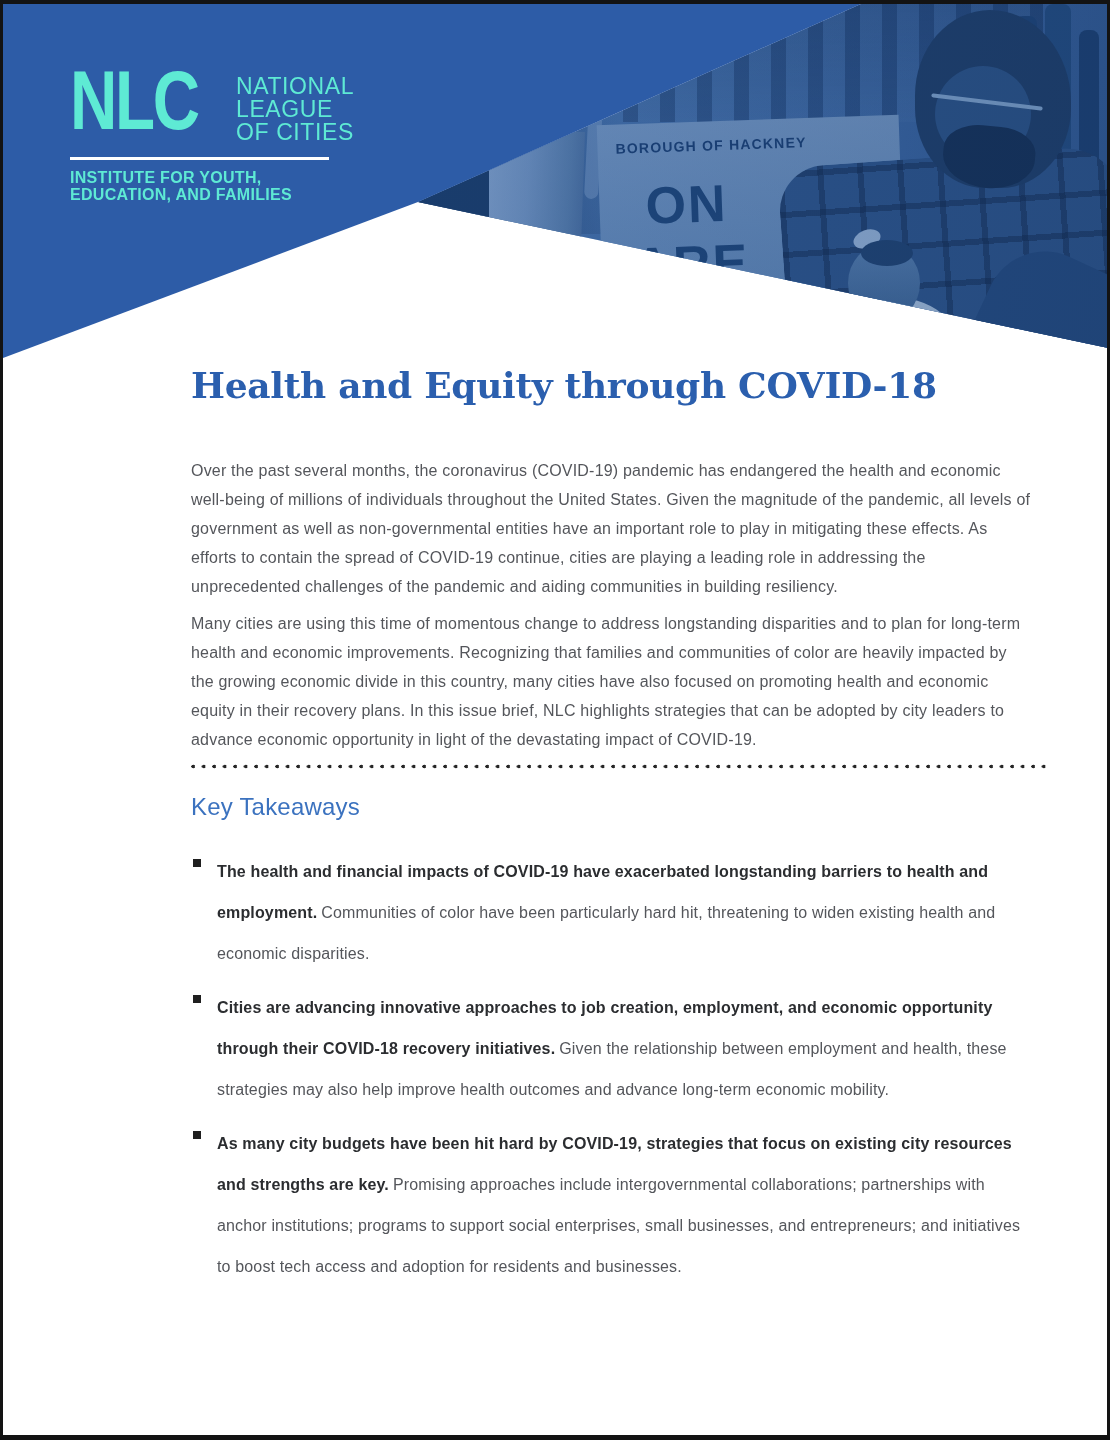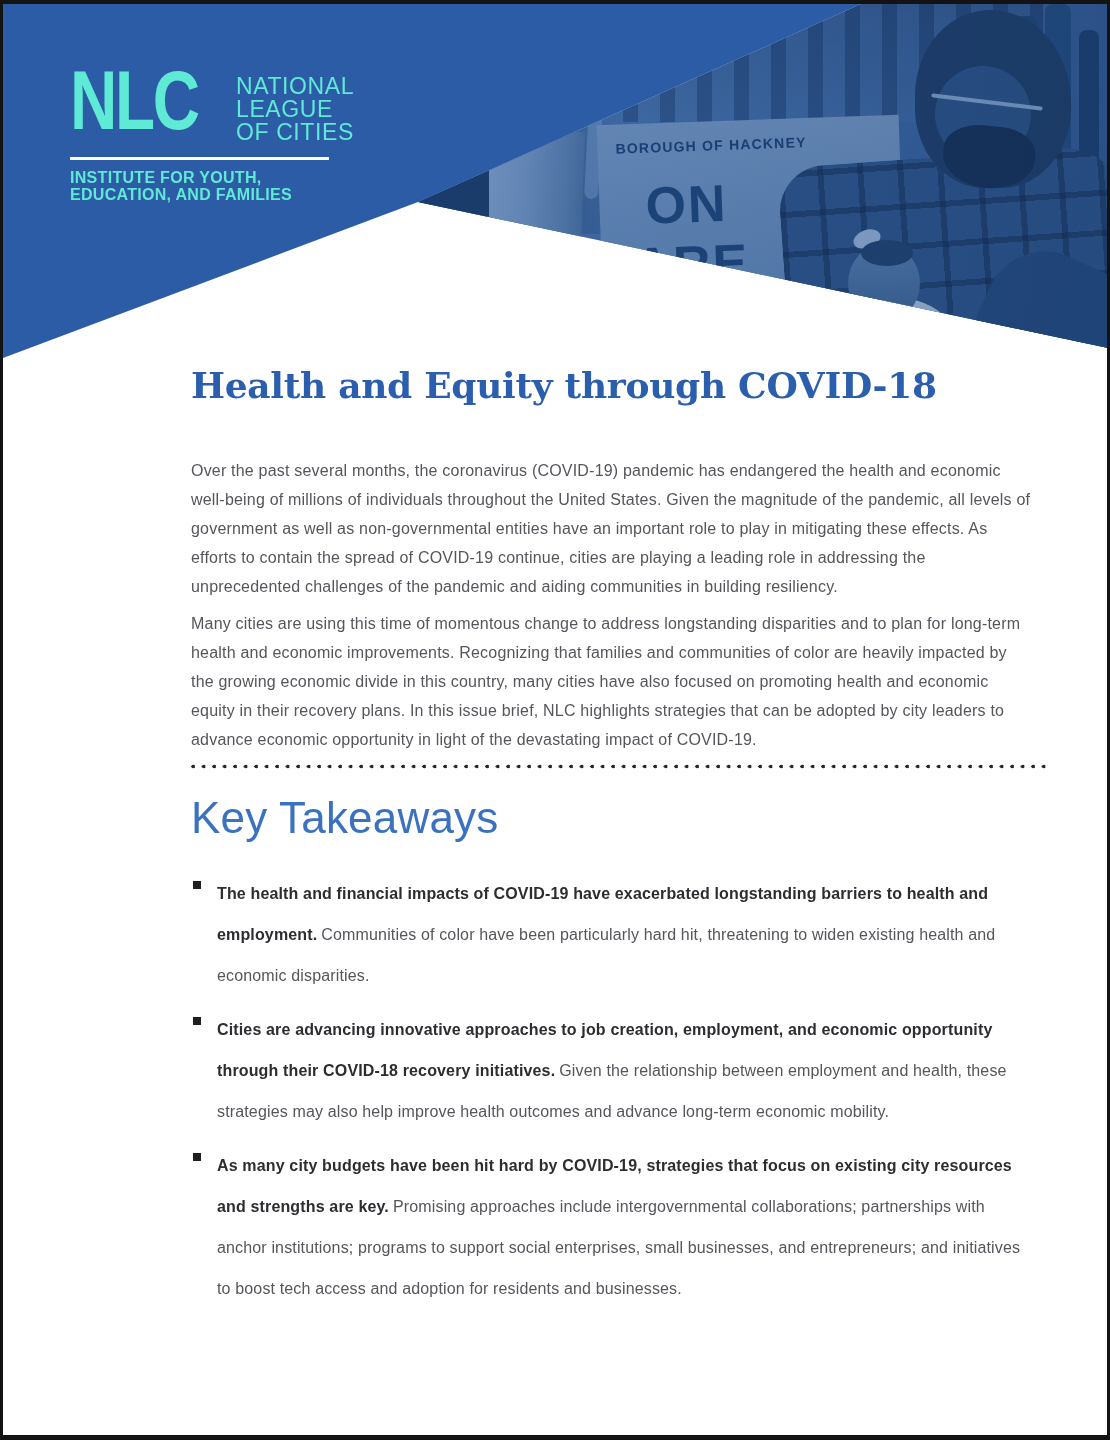--- a/index.html
+++ b/index.html
@@ -109,21 +109,21 @@
   .doc-title .t-line { display:block; white-space:nowrap; }
 
   .intro { margin-top:48px; max-width:840px; }
   .intro p { font-size:16px; line-height:29px; letter-spacing:.2px;
     color: var(--c-body_gray, #54565b); margin-bottom:8px; }
 
   .dotted-divider { margin-top:10px; height:5px; width:858px;
     background-image: radial-gradient(circle at 2.2px 2.5px, #262626 1.7px, transparent 2.1px);
     background-size:10.5px 5px; background-repeat:repeat-x; }
 
-  .kt-heading { margin-top:24px; font-size:44px; font-weight:400; letter-spacing:.2px;
+  .kt-heading { margin-top:24px; font-size:24px; font-weight:400; letter-spacing:.2px;
     color: var(--c-heading_blue, #3b72bf); }
 
   .kt-list { list-style:none; margin-top:30px; max-width:830px; }
   .kt-item { position:relative; padding-left:26px; margin-bottom:13px;
     font-size:16px; line-height:41px; letter-spacing:.15px;
     color: var(--c-body_gray, #54565b); }
   .bullet-marker { position:absolute; left:2px; top:8px; width:8px; height:8px;
     background:#1f1f1f; }
   .li-bold { font-weight:700; color: var(--c-text_dark, #2b2d30); margin-right:4px; }
 </style>

